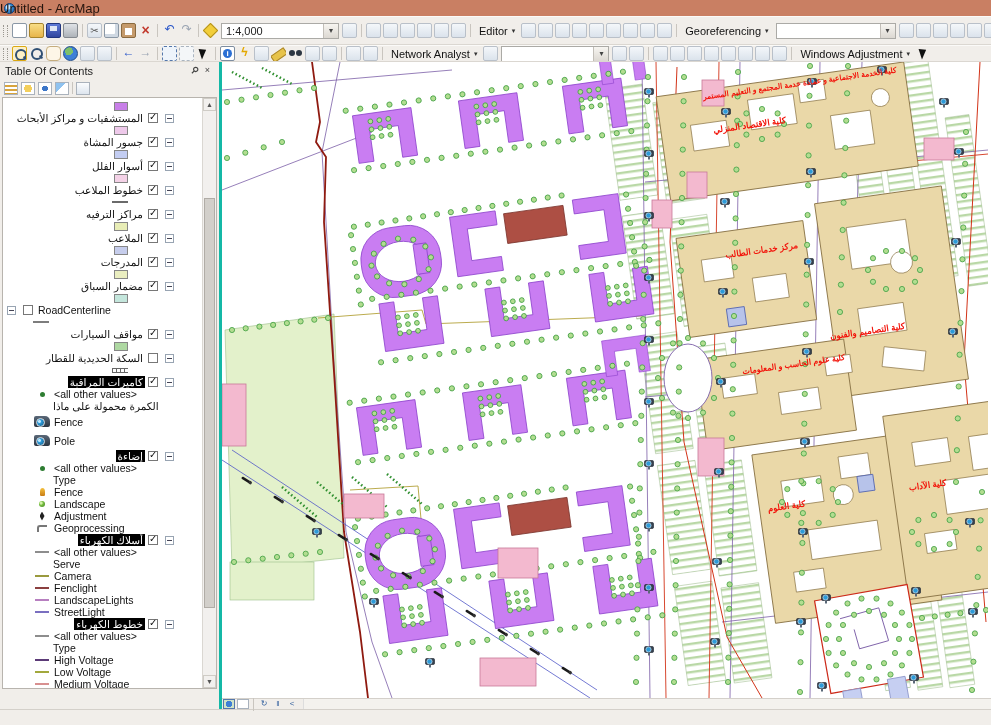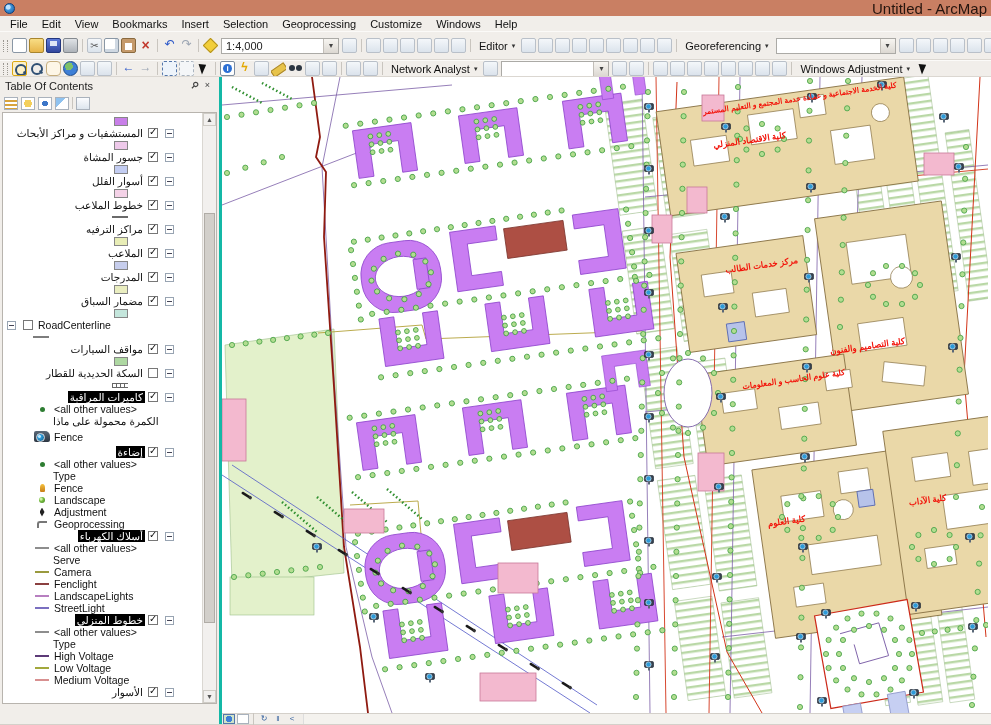--- a/index.html
+++ b/index.html
@@ -2,21 +2,21 @@
 <html><head>
 <meta charset="utf-8">
 <style>
 *{margin:0;padding:0;box-sizing:border-box}
 html,body{background:#777}
 body{font-family:"Liberation Sans",sans-serif;font-size:11px}
 #window{width:991px;height:725px;position:relative;background:#f1eeea;overflow:hidden}
 
 .titlebar{height:16px;background:#c97f63;display:flex;align-items:center;padding:0 4px;position:relative}
 .globe-ic{width:11px;height:11px;border-radius:50%;background:radial-gradient(circle at 35% 35%,#bfe3ff 0 2px,#3f95d9 3px,#1c5ea8);border:1px solid #0e3f7a;flex:none}
-.titlebar .title{position:absolute;left:0;right:4px;text-align:right;font-size:15px;color:#26150e}
+.titlebar .title{position:absolute;left:0;right:16px;text-align:left;font-size:13px;color:#26150e}
 .menubar{height:15px;background:#f1eeea;display:flex;align-items:center;padding-left:3px}
 .menu-item{padding:0 7px;color:#111;cursor:default}
 
 .toolbar{background:#f1eeea;display:flex;align-items:center;padding:0 2px;border-top:1px solid #fbfaf8;border-bottom:1px solid #dbd7d1;overflow:hidden;white-space:nowrap}
 .tb1{height:29px}.tb2{height:17px}
 .tgrip{width:5px;height:12px;margin:0 3px 0 1px;border-left:1px dotted #9a968f;border-right:1px dotted #9a968f;flex:none}
 .sep{width:1px;height:13px;background:#c9c5bf;margin:0 3px;flex:none}
 .ci{position:relative;width:15px;height:15px;margin:0 1px;flex:none;background:linear-gradient(#f4f7fa,#dbe3ec);border:1px solid #b9c0c9;border-radius:2px;font-size:10px;color:#345;overflow:hidden}
 .ci::before{position:absolute;left:0;right:0;top:0;text-align:center;line-height:13px}
 .ci-new{background:#fff;border-color:#8a97a5}
@@ -116,32 +116,20 @@
 .statusbar{height:12px;background:#f1eeea;border-top:1px solid #d4d0ca}
 </style>
 </head>
 <body>
 
 <div id="window">
   <div class="titlebar">
     <span class="globe-ic"></span>
     <span class="title">Untitled - ArcMap</span>
   </div>
-  <div class="menubar">
-      <span class="menu-item">File</span>
-      <span class="menu-item">Edit</span>
-      <span class="menu-item">View</span>
-      <span class="menu-item">Bookmarks</span>
-      <span class="menu-item">Insert</span>
-      <span class="menu-item">Selection</span>
-      <span class="menu-item">Geoprocessing</span>
-      <span class="menu-item">Customize</span>
-      <span class="menu-item">Windows</span>
-      <span class="menu-item">Help</span>
-    </div>
   <div class="toolbar tb1">
       <span class="tgrip"></span>
       <span class="ci ci-new"></span>
       <span class="ci ci-open"></span>
       <span class="ci ci-save"></span>
       <span class="ci ci-print"></span>
       <span class="sep"></span>
       <span class="ci ci-cut"></span>
       <span class="ci ci-copy"></span>
       <span class="ci ci-paste"></span>
@@ -361,20 +349,26 @@
             </div>
             <div class="crow h">
               <span dir="auto">الكمرة محمولة على ماذا</span>
             </div>
             <div class="crow camrow">
               <span class="cic">
                 <span class="ic-camera"></span>
               </span>
               <span dir="auto">Fence</span>
             </div>
+            <div class="crow camrow">
+              <span class="cic">
+                <span class="ic-camera"></span>
+              </span>
+              <span dir="auto">Pole</span>
+            </div>
             <div class="trow r">
               <span class="exp"></span>
               <span class="cb on"></span>
               <span class="lname sel" dir="auto">إضاءة</span>
             </div>
             <div class="crow">
               <span class="cic">
                 <span class="ic-dot"></span>
               </span>
               <span dir="auto">&lt;all other values&gt;</span>
@@ -440,21 +434,21 @@
             </div>
             <div class="crow">
               <span class="cic">
                 <span class="ic-line" style="background: rgb(122, 111, 192);"></span>
               </span>
               <span dir="auto">StreetLight</span>
             </div>
             <div class="trow r">
               <span class="exp"></span>
               <span class="cb on"></span>
-              <span class="lname sel" dir="auto">خطوط المنزلي</span>
+              <span class="lname sel" dir="auto">خطوط الكهرباء</span>
             </div>
             <div class="crow">
               <span class="cic">
                 <span class="ic-line" style="background: rgb(141, 141, 141);"></span>
               </span>
               <span dir="auto">&lt;all other values&gt;</span>
             </div>
             <div class="crow h">
               <span dir="auto">Type</span>
             </div>

